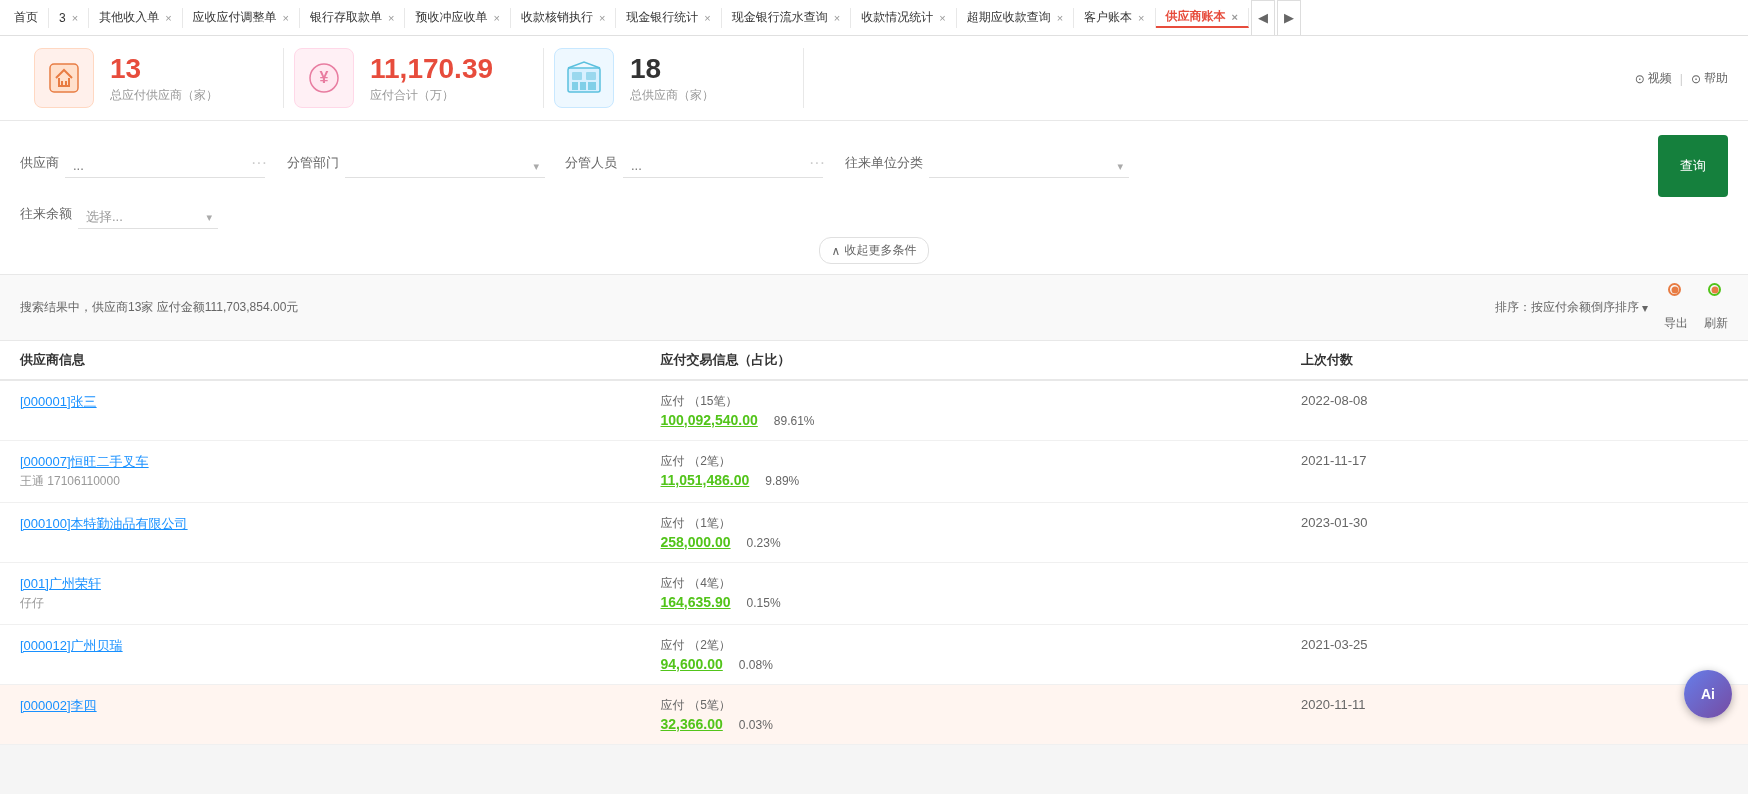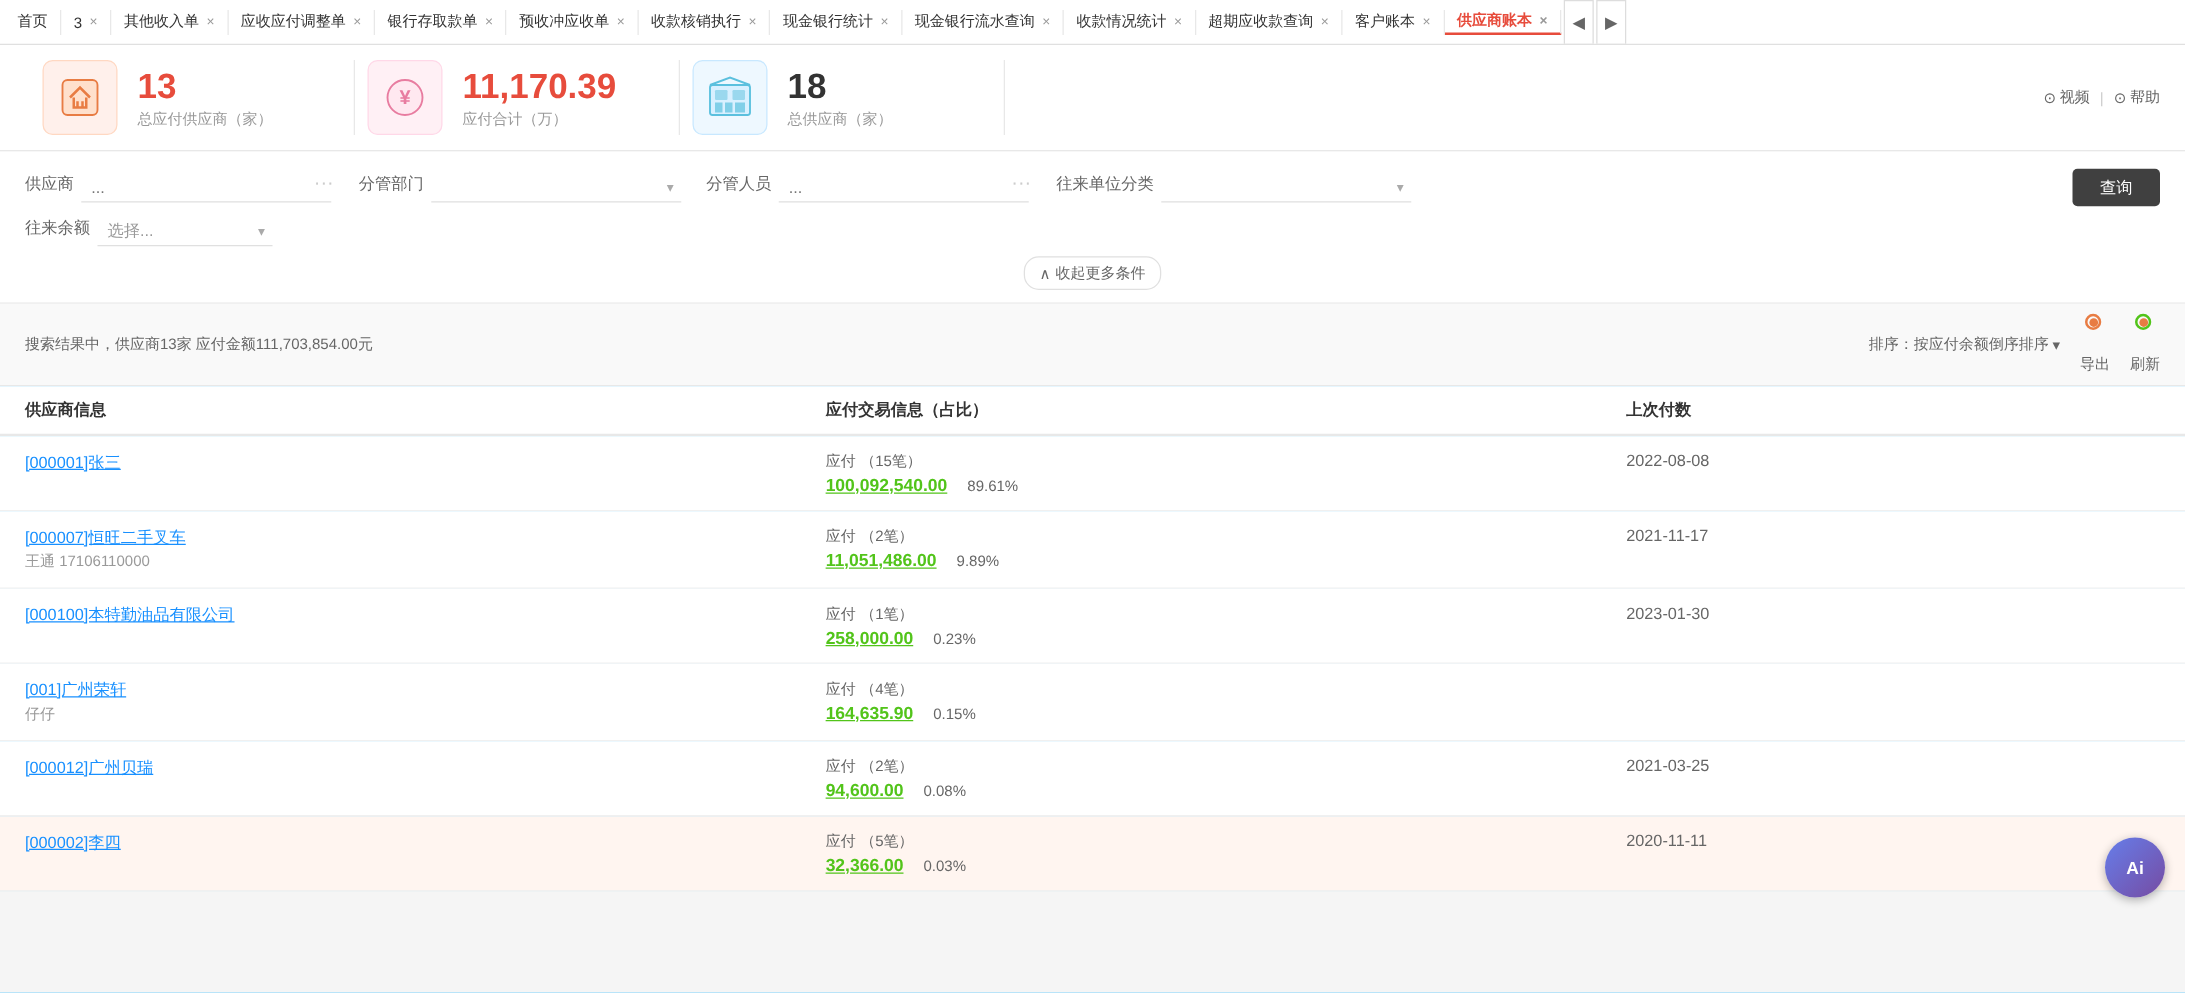--- a/index.html
+++ b/index.html
@@ -127,24 +127,24 @@
       content: '▾';
       position: absolute;
       right: 6px;
       top: 50%;
       transform: translateY(-50%);
       color: #aaa;
       font-size: 11px;
       pointer-events: none;
     }
     .btn-query {
-      background: #404040;
+      background: #15803d;
       color: #fff;
       border: none;
-      padding: 6px 22px;
+      padding: 22px 22px;
       border-radius: 4px;
       cursor: pointer;
       font-size: 13px;
       margin-left: auto;
     }
     .collapse-btn {
       display: flex;
       align-items: center;
       justify-content: center;
       gap: 4px;
@@ -187,21 +187,21 @@
       gap: 19px;
       cursor: pointer;
       color: #666;
       flex-direction: column;
     }
     .radio-dot { width: 13px; height: 13px; border-radius: 50%; border: 2px solid #e87c43; display: inline-block; position: relative; margin-right: 3px; }
     .radio-dot::after { content: ''; width: 7px; height: 7px; border-radius: 50%; background: #e87c43; position: absolute; top: 50%; left: 50%; transform: translate(-50%, -50%); }
 
     
     .data-table {
-      background: #7dd3fc;
+      background: #0f172a;
       width: 100%;
     }
     .table-header {
       display: grid;
       grid-template-columns: 3fr 3fr 2fr;
       padding: 10px 20px;
       border-bottom: 2px solid #e8e8e8;
       font-weight: bold;
       color: #333;
       font-size: 13px;

